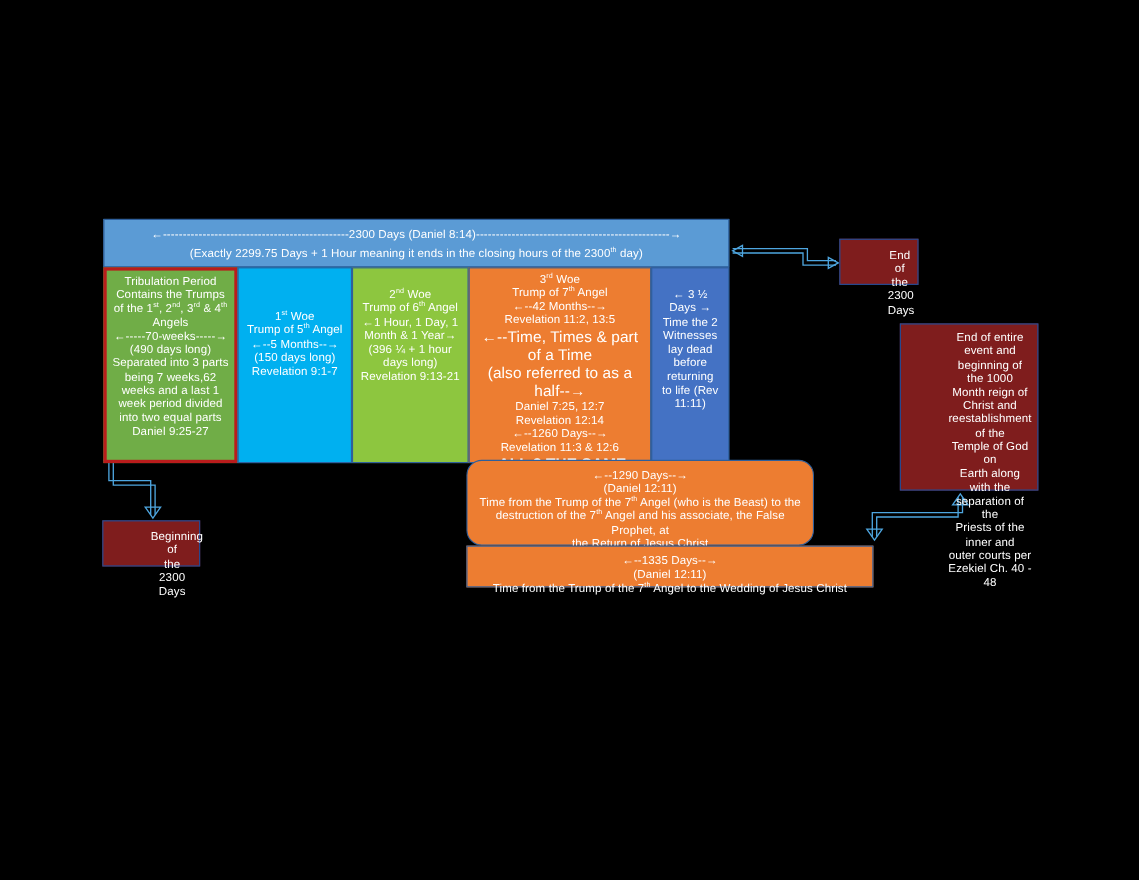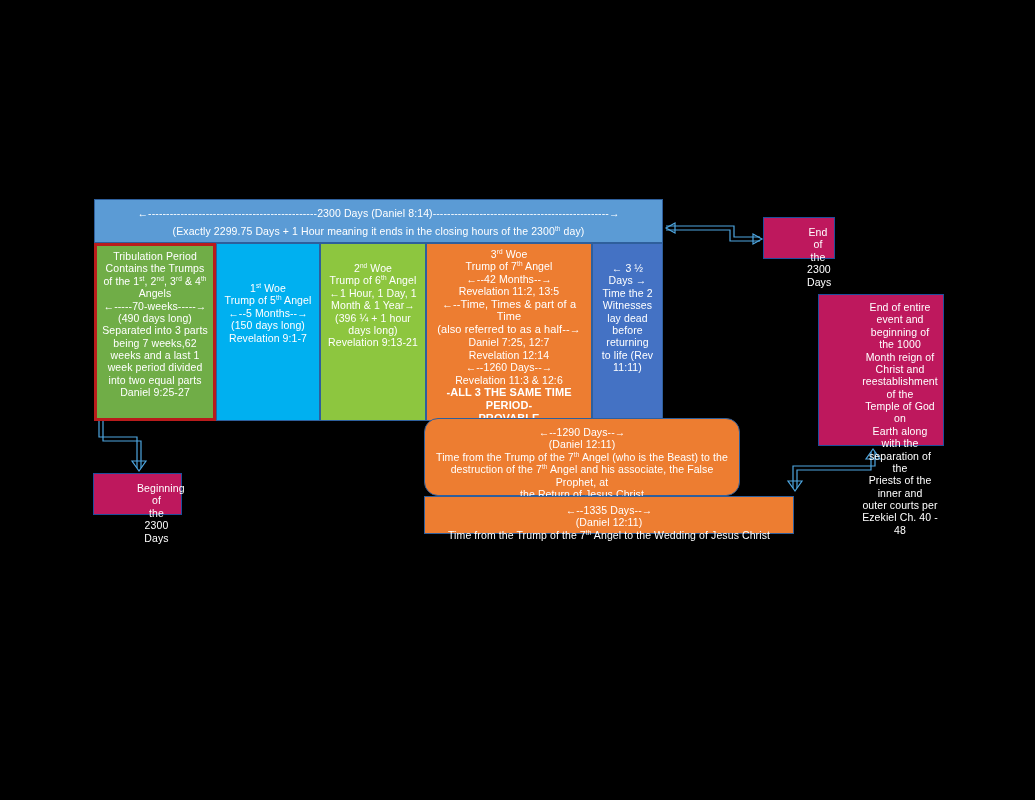--- a/index.html
+++ b/index.html
@@ -12,25 +12,25 @@
        line-height:1.18;letter-spacing:0.1px;}
   .box .inner{padding:4px 5px;}
 
   
   .c-blue   {background:#5b9bd5;border:1px solid #2e5f9c;}
   .c-green  {background:#70ad47;border:3px solid #b91c1c;}
   .c-cyan   {background:#00b0f0;border:1px solid #2e5f9c;}
   .c-lgreen {background:#8dc63f;border:1px solid #2e5f9c;}
   .c-orange {background:#ed7d31;border:1px solid #2e5f9c;}
   .c-dblue  {background:#4472c4;border:1px solid #2e5f9c;}
-  .c-callout{background:#be185d;border:1px solid #1f4e9c;padding-left:38px;}
+  .c-callout{background:#7f1d1d;border:1px solid #1f4e9c;padding-left:38px;}
 
   
   .f10{font-size:10.5px;}
-  .f9 {font-size:11px;}
+  .f9 {font-size:14px;}
   sup{font-size:.62em;vertical-align:super;line-height:0;}
   .bold{font-weight:bold;}
 
   .topbar{left:94px;top:199px;width:569px;height:44px;}
   .topbar .inner{padding-top:7px;}
   .topbar .l1{font-size:10.5px;white-space:nowrap;}
   .topbar .l2{font-size:10.5px;margin-top:6px;}
 
   .col{top:243px;height:178px;}
   .col-trib  {left:94px;  width:122px;}

